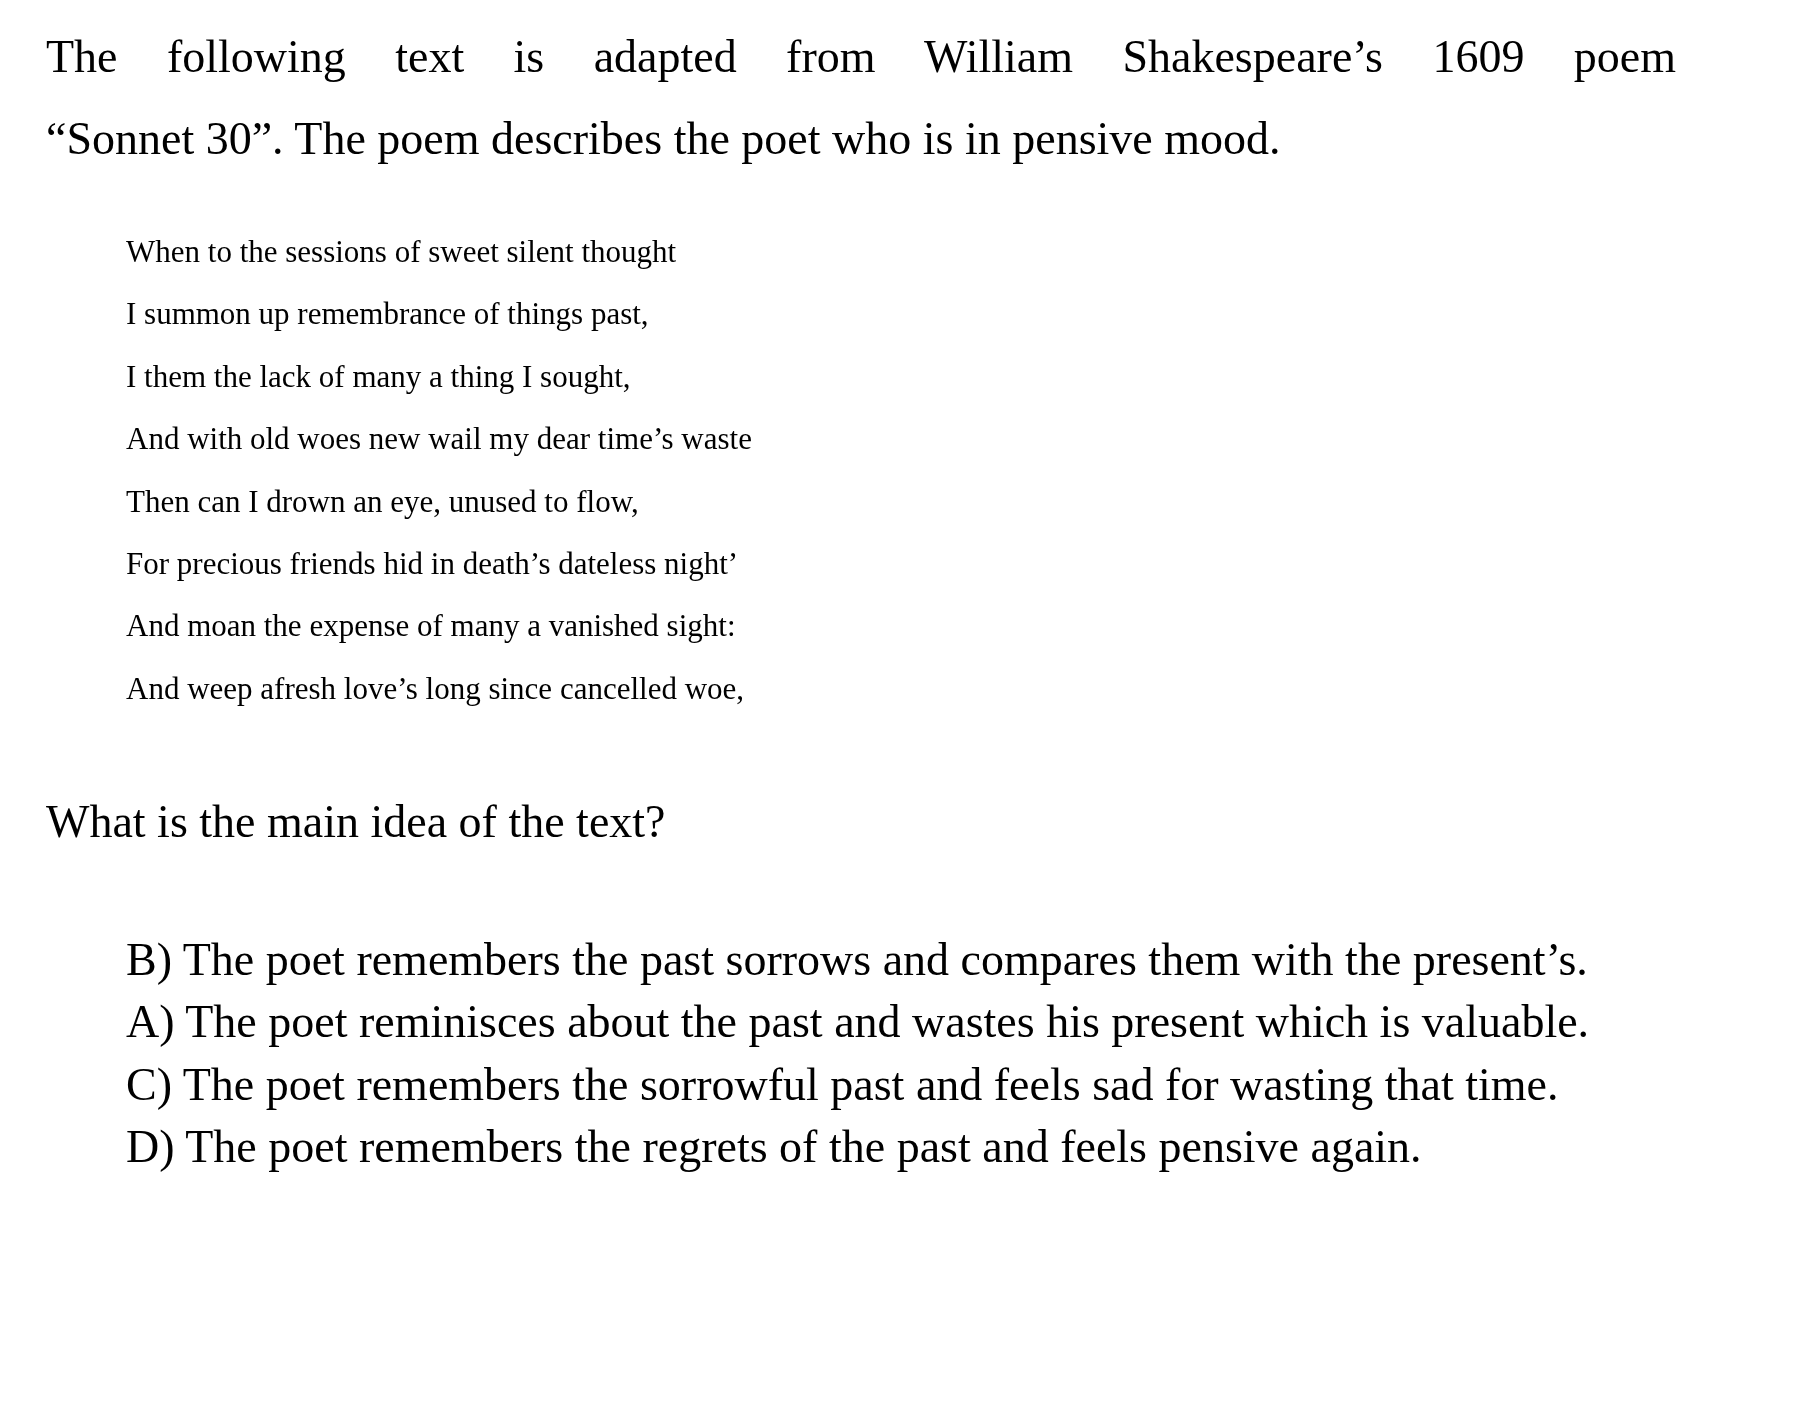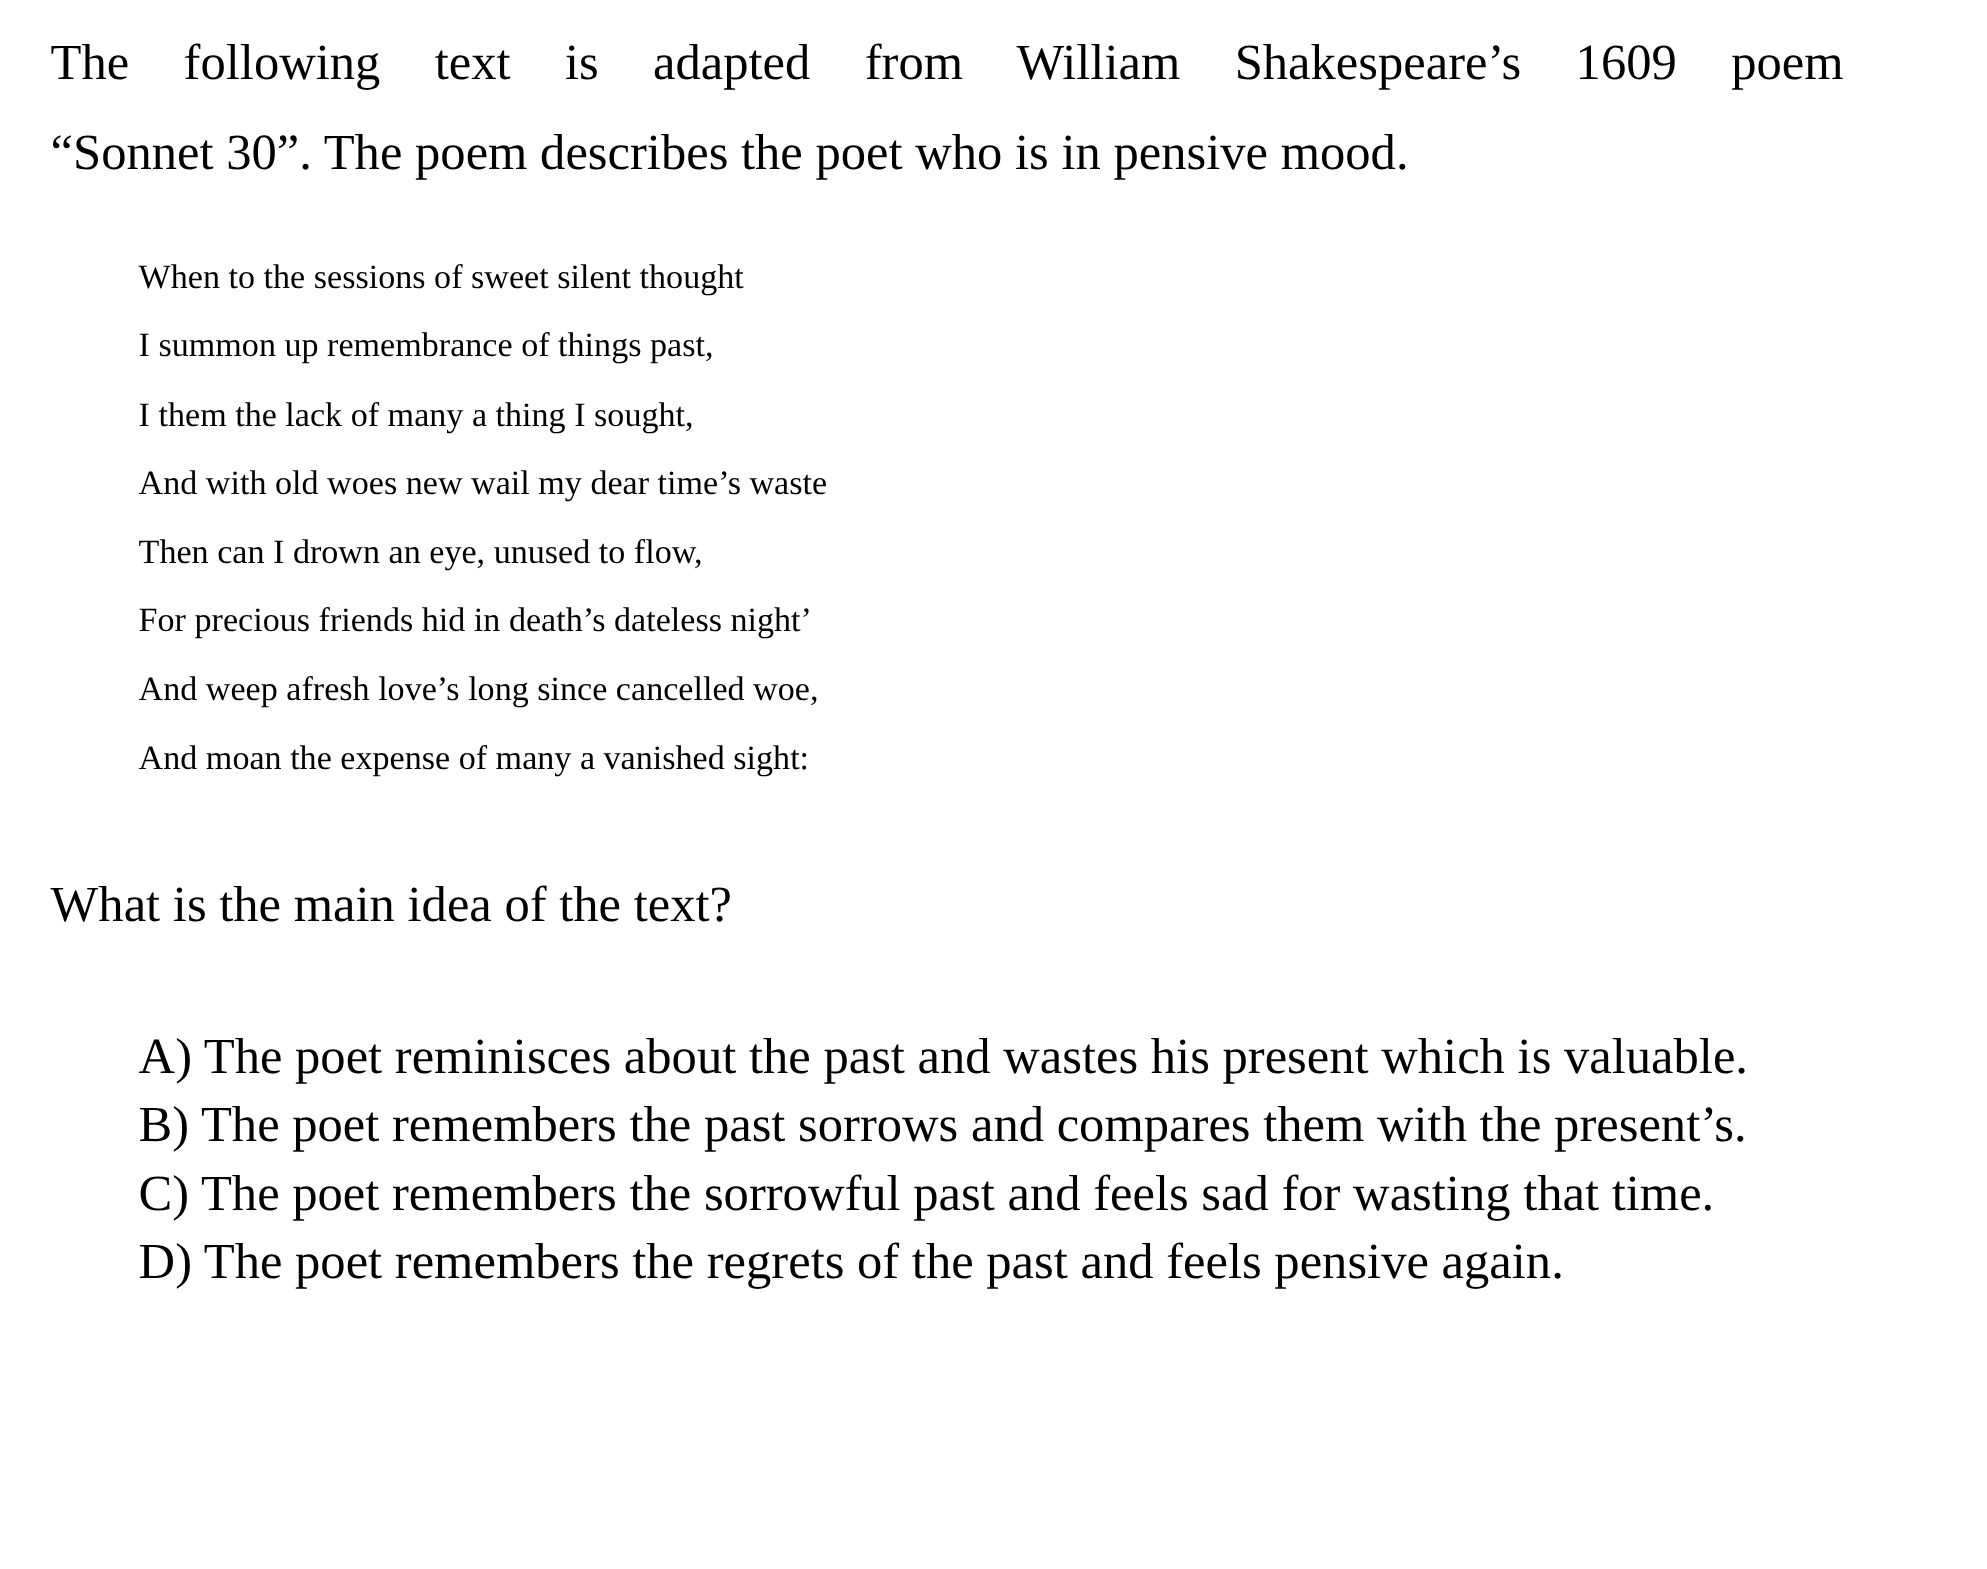--- a/index.html
+++ b/index.html
@@ -83,26 +83,26 @@
     <span class="line2">“Sonnet 30”. The poem describes the poet who is in pensive mood.</span>
   </div>
 
   <div class="poem">
     <span class="poem-line">When to the sessions of sweet silent thought</span>
     <span class="poem-line">I summon up remembrance of things past,</span>
     <span class="poem-line">I them the lack of many a thing I sought,</span>
     <span class="poem-line">And with old woes new wail my dear time’s waste</span>
     <span class="poem-line">Then can I drown an eye, unused to flow,</span>
     <span class="poem-line">For precious friends hid in death’s dateless night’</span>
+    <span class="poem-line">And moan the expense of many a vanished sight:</span>
     <span class="poem-line">And weep afresh love’s long since cancelled woe,</span>
-    <span class="poem-line">And moan the expense of many a vanished sight:</span>
   </div>
 
   <div class="question">What is the main idea of the text?</div>
 
   <div class="options">
+    <span class="option">B) The poet remembers the past sorrows and compares them with the present’s.</span>
     <span class="option">A) The poet reminisces about the past and wastes his present which is valuable.</span>
-    <span class="option">B) The poet remembers the past sorrows and compares them with the present’s.</span>
     <span class="option">C) The poet remembers the sorrowful past and feels sad for wasting that time.</span>
     <span class="option">D) The poet remembers the regrets of the past and feels pensive again.</span>
   </div>
 
 </div>
 
 </body></html>

